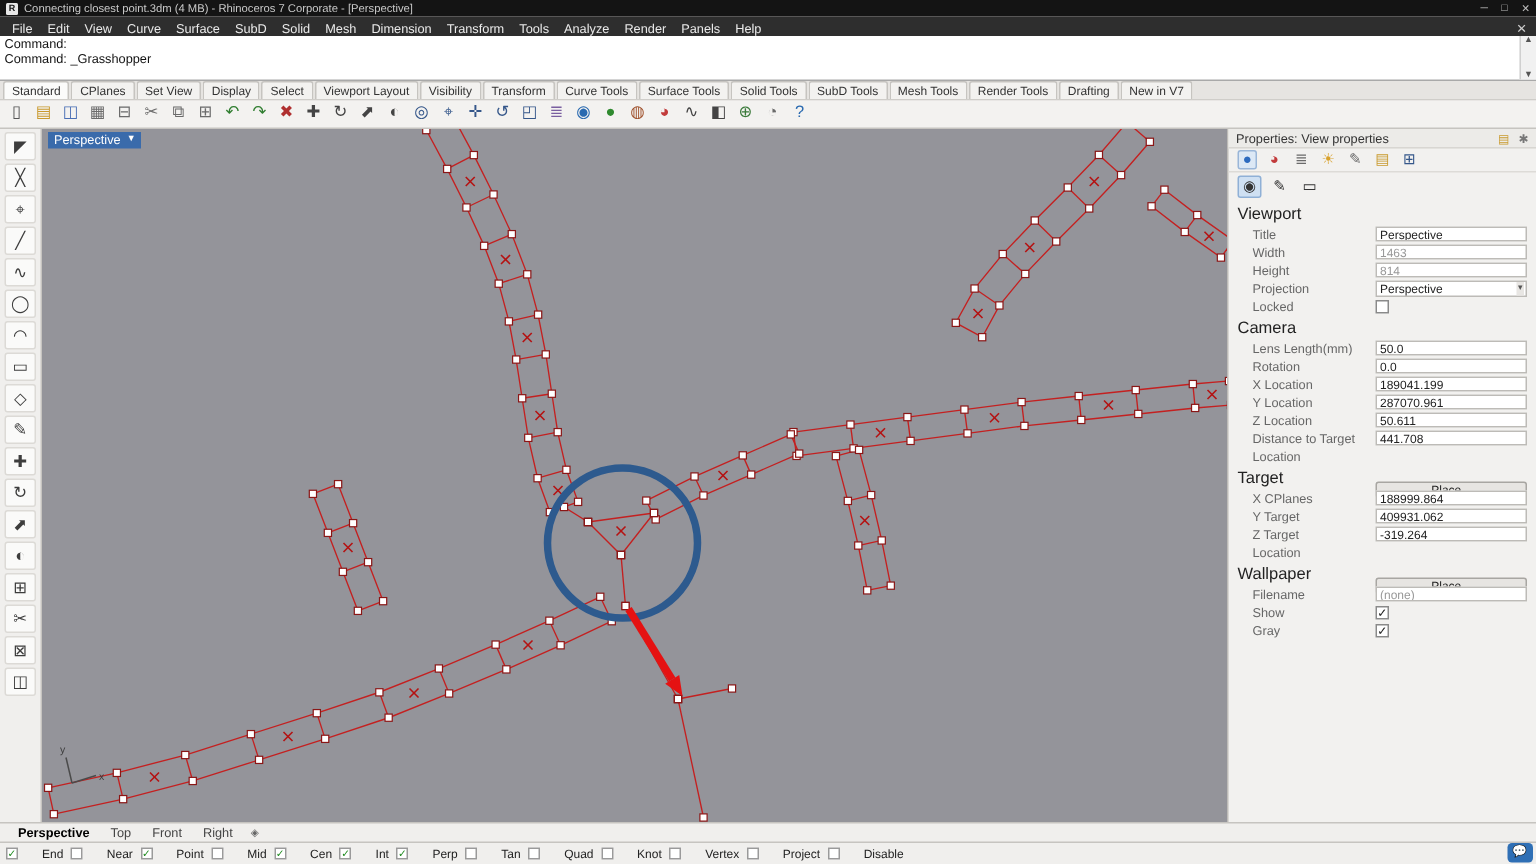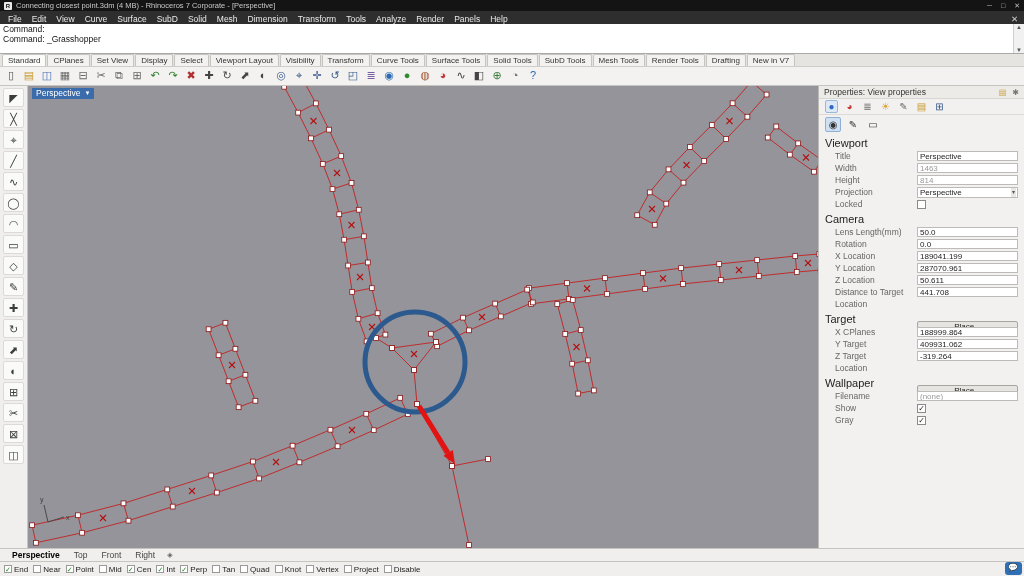--- a/index.html
+++ b/index.html
@@ -64,21 +64,21 @@
   .rp-check { width:9px; height:9px; background:#fff; border:1px solid #8a8a8a; font-size:8px; line-height:8px; text-align:center; color:#222; }
 
   
   .bottomtabs { position:absolute; bottom:15px; left:0; right:0; height:13px; background:#f0efed; border-top:1px solid #c6c4c0; display:flex; align-items:center; font-size:8.5px; padding-left:6px; gap:2px; }
   .vp-tab { padding:0 6px; color:#444; }
   .vp-tab.active { color:#000; font-weight:bold; }
   .vp-tab-diamond { color:#666; font-size:7px; padding-left:4px; }
 
   
   .statusbar { position:absolute; bottom:0; left:0; right:0; height:15px; background:#f0efed; border-top:1px solid #c6c4c0; display:flex; align-items:center; padding-left:4px; gap:5px; font-size:8px; color:#222; }
-  .osnap { display:flex; align-items:center; gap:2px; }
+  .osnap { display:flex; align-items:center; gap:16px; }
   .osnap-box { width:8px; height:8px; border:1px solid #9a9a9a; background:#fff; font-size:7px; line-height:7px; text-align:center; color:#1d8a1d; }
 
   .chat-overlay { position:absolute; right:2px; bottom:1px; width:17px; height:13px; background:#2f6fb5; border-radius:3px; color:#fff; font-size:8px; line-height:12px; text-align:center; z-index:9; }
 </style>
 </head>
 <body>
 
 <div class="titlebar">
   <div class="rhino-logo">R</div>
   <span>Connecting closest point.3dm (4 MB) - Rhinoceros 7 Corporate - [Perspective]</span>

